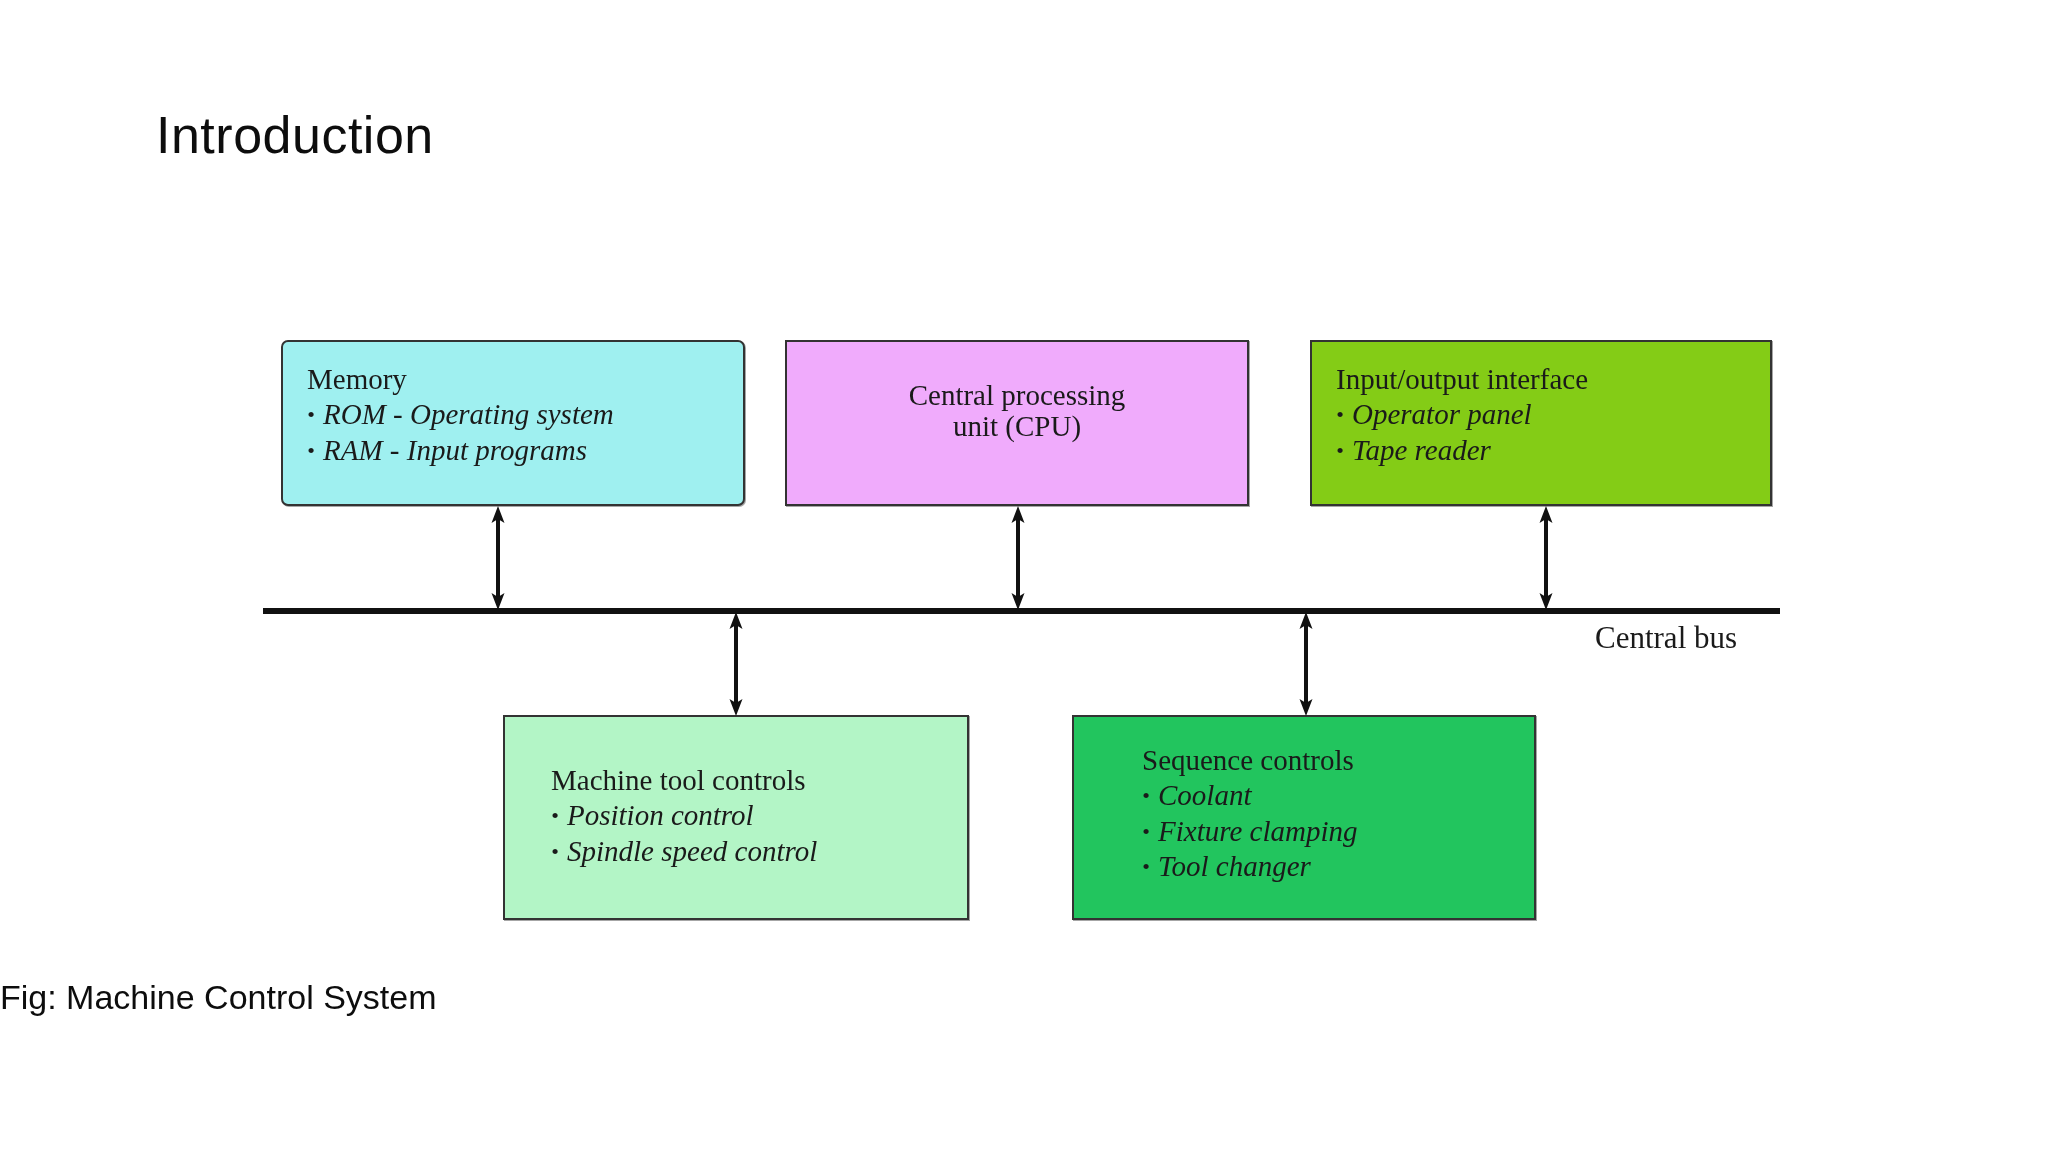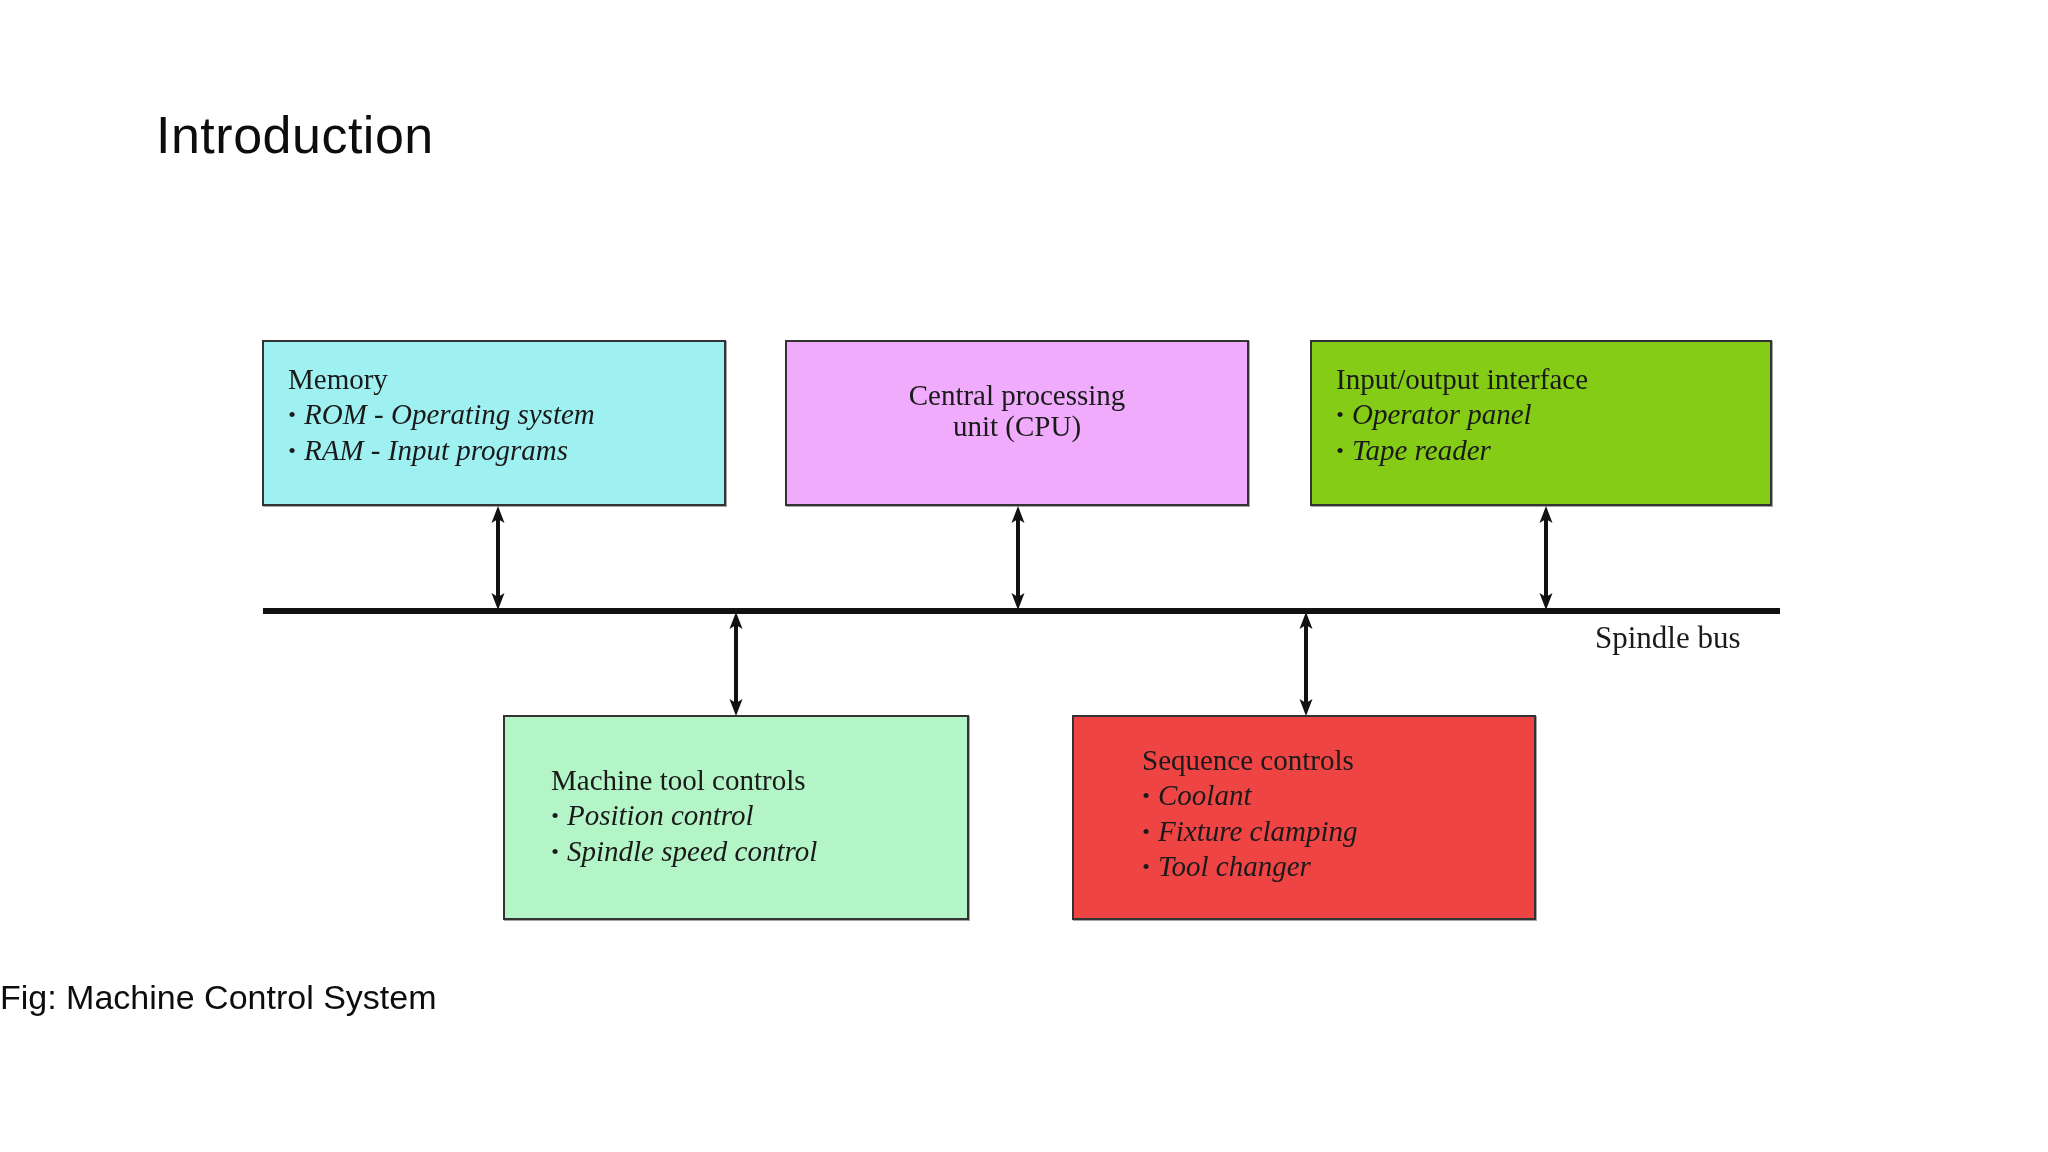--- a/index.html
+++ b/index.html
@@ -90,21 +90,21 @@
   }
   .node-inner.centered {
     left: 0;
     right: 0;
     top: 38px;
     text-align: center;
   }
   .node-inner.centered .node-title { white-space: normal; }
 
   
-  #node-memory   { left: 7px;  top: 20px;  width: 464px; height: 166px; background: #9ff0f0; }
+  #node-memory   { left: 26px;  top: 20px;  width: 464px; height: 166px; background: #9ff0f0; border-radius: 7px; }
   #node-cpu      { left: 530px; top: 20px;  width: 464px; height: 166px; background: #b0bfb8; }
   #node-io       { left: 1055px;top: 20px;  width: 462px; height: 166px; background: #e6cea3; }
   #node-machine  { left: 248px; top: 395px; width: 466px; height: 205px; background: #b3f5c6; padding-left: 28px; }
   #node-sequence { left: 817px; top: 395px; width: 464px; height: 205px; background: #f0c6d2; }
 
   #node-machine .node-inner  { top: 48px; left: 46px; }
   #node-sequence .node-inner { top: 28px; left: 68px; }
 
   
   #bus-line {
@@ -183,33 +183,33 @@
     <div class="node" id="node-machine" style="background: rgb(179, 245, 198); border-color: rgb(51, 51, 51);">
       <div class="node-inner">
         <div class="node-title">Machine tool controls</div>
         <ul class="node-list">
           <li>Position control</li>
           <li>Spindle speed control</li>
         </ul>
       </div>
     </div>
 
-    <div class="node" id="node-sequence" style="background: #ef4444; border-color: rgb(51, 51, 51);">
+    <div class="node" id="node-sequence" style="background: #22c55e; border-color: rgb(51, 51, 51);">
       <div class="node-inner">
         <div class="node-title">Sequence controls</div>
         <ul class="node-list">
           <li>Coolant</li>
           <li>Fixture clamping</li>
           <li>Tool changer</li>
         </ul>
       </div>
     </div>
 
     <div id="bus-line" style="background: rgb(17, 17, 17);"></div>
-    <div id="bus-label">Spindle bus</div>
+    <div id="bus-label">Central bus</div>
 
     <div class="arrow" style="left:230px; top:186px; height:104px;">
       <svg width="26" height="104" viewBox="0 0 26 104" xmlns="http://www.w3.org/2000/svg">
         <line x1="13" y1="6" x2="13" y2="98" stroke="#111111" stroke-width="4"></line>
         <polygon points="13,0 6.5,17 13,13 19.5,17" fill="#111111"></polygon>
         <polygon points="13,104 6.5,87 13,91 19.5,87" fill="#111111"></polygon>
       </svg>
     </div>
 
     <div class="arrow" style="left:750px; top:186px; height:104px;">

